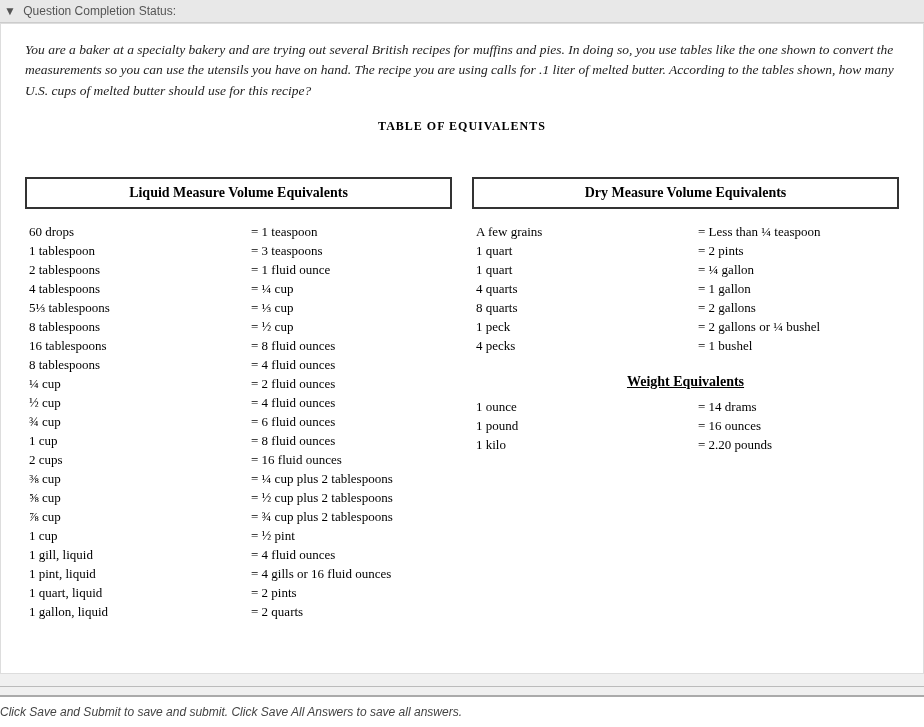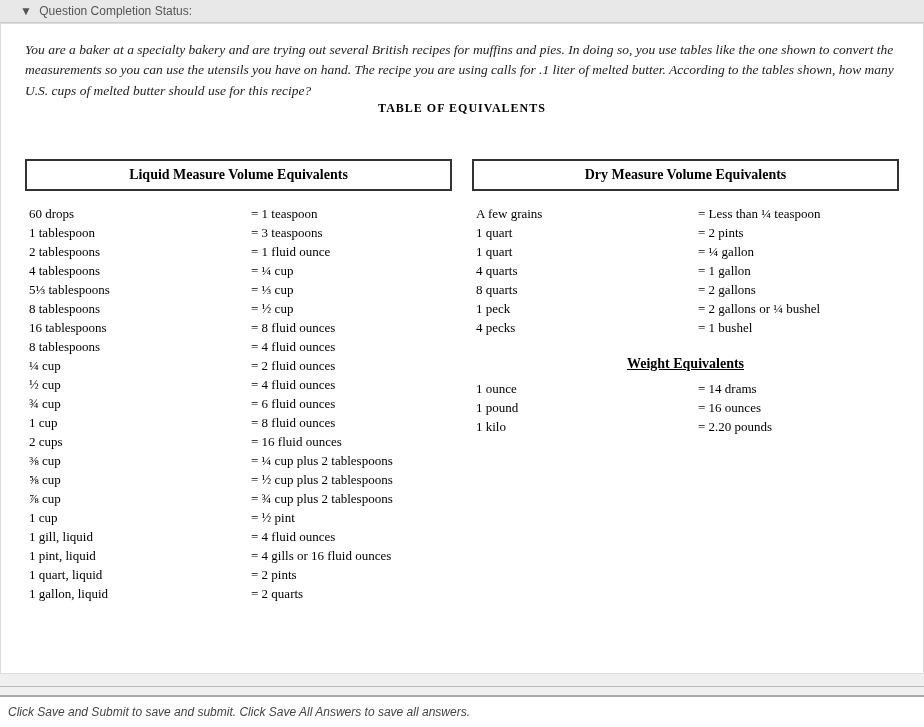--- a/index.html
+++ b/index.html
@@ -7,37 +7,38 @@
       font-family: Georgia, 'Times New Roman', serif;
       background: #f0f0f0;
       width: 924px;
       min-height: 727px;
       display: flex;
       flex-direction: column;
     }
     .top-bar {
       background: #e8e8e8;
       border-bottom: 1px solid #ccc;
-      padding: 4px 20px;
+      padding: 4px 4px;
       font-size: 12px;
       color: #555;
       font-family: Arial, sans-serif;
     }
     .top-bar .arrow { margin-right: 4px; }
     .main-content {
       background: #fff;
       margin: 0;
       padding: 16px 24px 10px 24px;
       flex: 1;
       border: 1px solid #ddd;
     }
     .intro-text {
       font-size: 13.5px;
       line-height: 1.5;
       color: #222;
+      margin-bottom: 18px;
       font-style: italic;
     }
     .table-title {
       text-align: center;
       font-size: 12px;
       font-weight: bold;
       margin-bottom: 16px;
       letter-spacing: 1px;
     }
     .tables-container {
@@ -80,21 +81,21 @@
     .weight-title {
       font-weight: bold;
       text-align: center;
       font-size: 14px;
       margin-bottom: 8px;
       text-decoration: underline;
     }
     .bottom-bar {
       background: #fff;
       border-top: 2px solid #aaa;
-      padding: 8px 8px;
+      padding: 8px 0;
       font-size: 12px;
       color: #444;
       font-style: italic;
       font-family: Arial, sans-serif;
     }
     .divider {
       border: none;
       border-top: 1px solid #bbb;
       margin: 12px 0 8px 0;
     }

